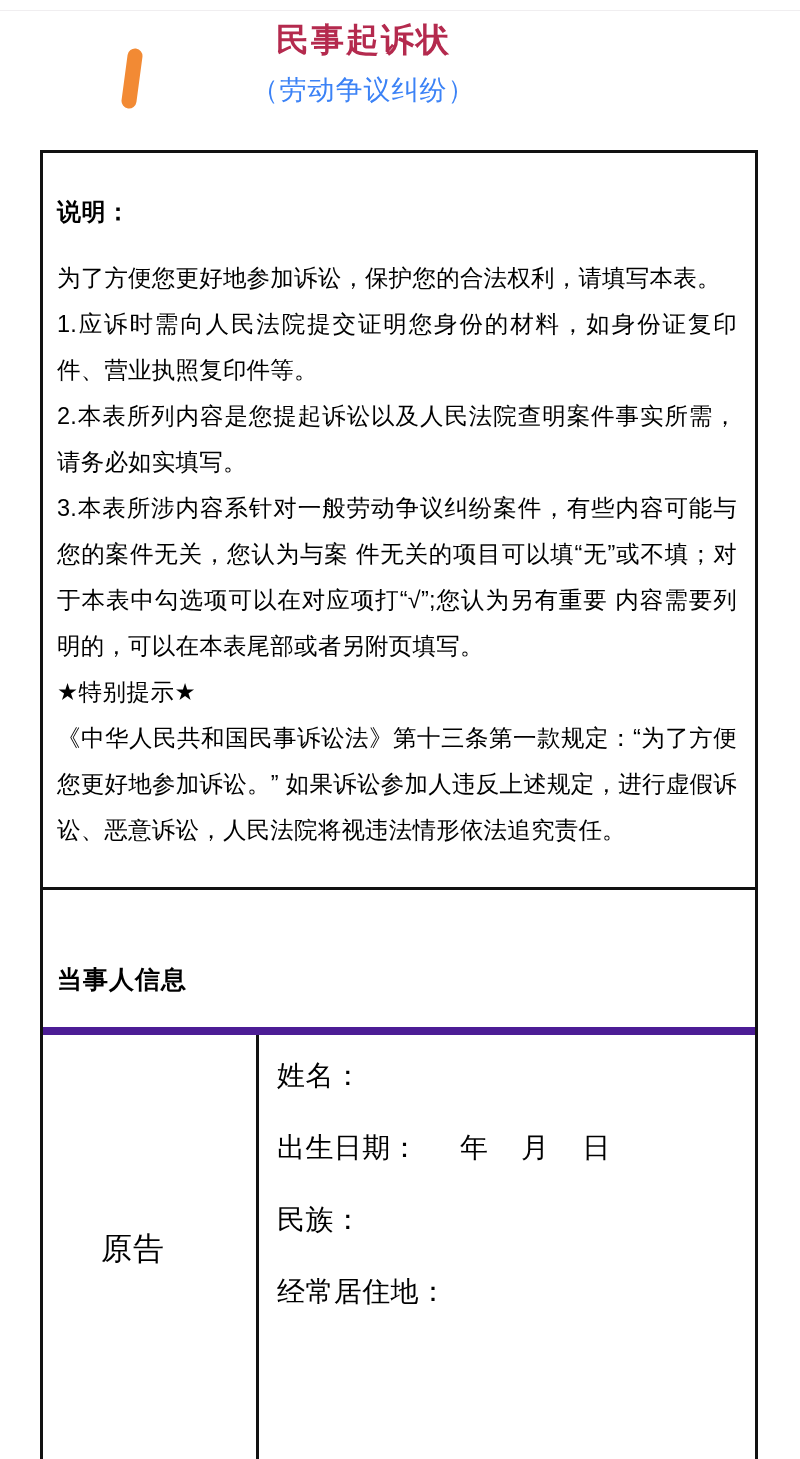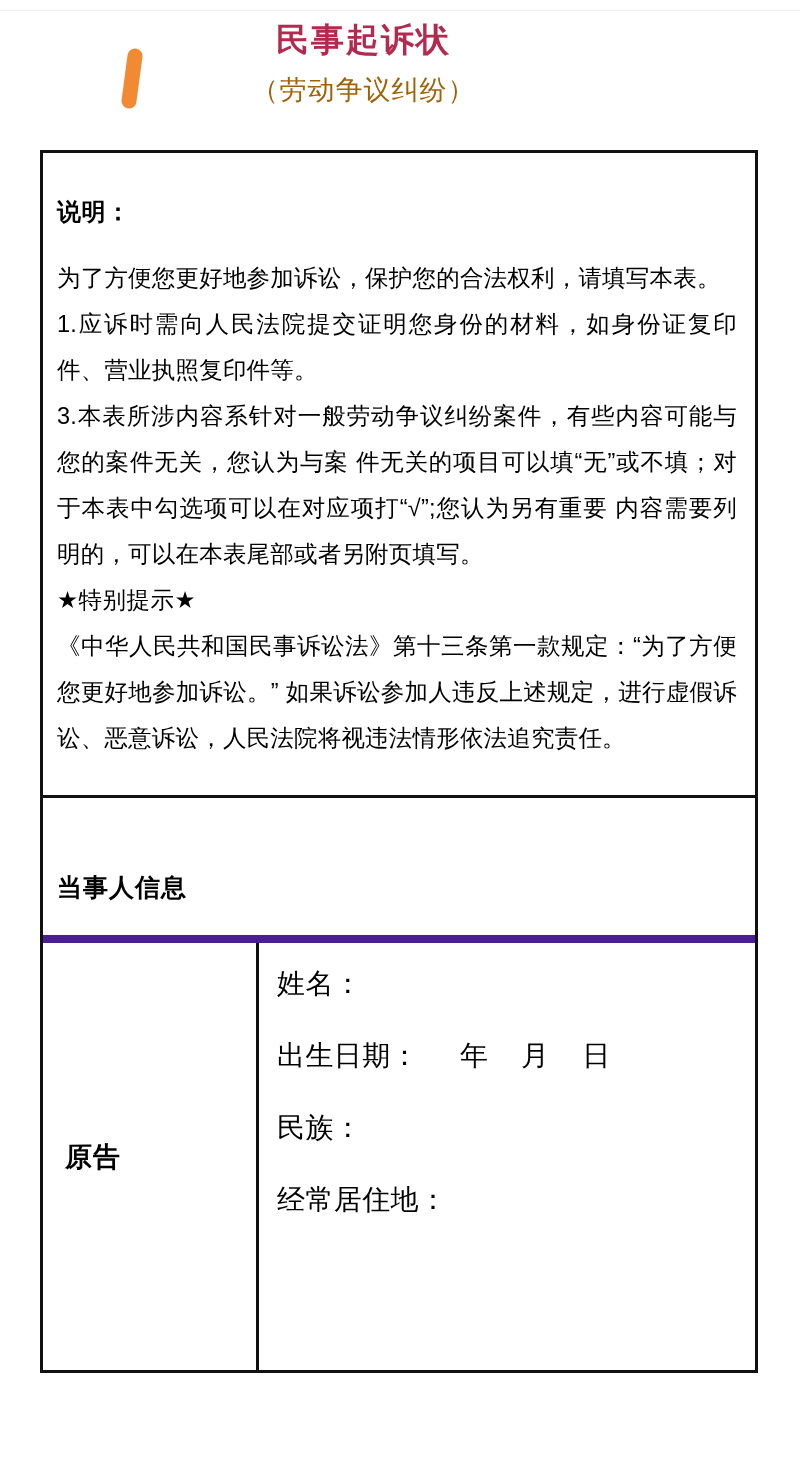--- a/index.html
+++ b/index.html
@@ -36,21 +36,21 @@
     font-size: 33px;
     font-weight: 700;
     color: #b42a4e;
     letter-spacing: 2px;
     line-height: 44px;
     margin: 0;
   }
   .doc-subtitle {
     font-size: 27px;
     font-weight: 400;
-    color: #a16207;
+    color: #3b82f6;
     line-height: 40px;
     margin: 8px 0 0 0;
     letter-spacing: 1px;
   }
 
   
   .orange-mark {
     position: absolute;
     top: 48px; left: 118px;
     width: 30px; height: 62px;
@@ -113,24 +113,25 @@
   }
   .party-label-cell {
     width: 216px;
     flex: 0 0 216px;
     border-right: 3px solid #111111;
     display: flex;
     align-items: center;
     padding-left: 22px;
   }
   .party-label {
-    font-size: 27px;
-    font-weight: 700;
+    font-size: 31px;
+    font-weight: 400;
     line-height: 34px;
     letter-spacing: 1px;
+    margin-left: 36px;
   }
   .party-fields-cell {
     flex: 1 1 auto;
     padding: 24px 14px 22px 18px;
   }
   .field-line {
     font-size: 28px;
     font-weight: 400;
     line-height: 34px;
     margin: 0 0 38px 0;
@@ -152,20 +153,21 @@
 <svg class="orange-mark" viewBox="0 0 30 62" xmlns="http://www.w3.org/2000/svg">
   <line x1="17" y1="8" x2="11" y2="53" stroke="#f28a34" stroke-width="15" stroke-linecap="round"></line>
 </svg>
 
 <div class="doc-table">
 
   <div class="notice-cell">
     <div class="notice-heading">说明：</div>
     <p class="notice-para">为了方便您更好地参加诉讼，保护您的合法权利，请填写本表。</p>
     <p class="notice-para">1.应诉时需向人民法院提交证明您身份的材料，如身份证复印件、营业执照复印件等。</p>
+    <p class="notice-para">2.本表所列内容是您提起诉讼以及人民法院查明案件事实所需，请务必如实填写。</p>
     <p class="notice-para">3.本表所涉内容系针对一般劳动争议纠纷案件，有些内容可能与您的案件无关，您认为与案 件无关的项目可以填“无”或不填；对于本表中勾选项可以在对应项打“√”;您认为另有重要  内容需要列明的，可以在本表尾部或者另附页填写。</p>
     <p class="notice-para tip">★特别提示★</p>
     <p class="notice-para citation">《中华人民共和国民事诉讼法》第十三条第一款规定：“为了方便您更好地参加诉讼。” 如果诉讼参加人违反上述规定，进行虚假诉讼、恶意诉讼，人民法院将视违法情形依法追究责任。</p>
   </div>
 
   <div class="section-cell">
     <div class="section-title">当事人信息</div>
   </div>
 
   <div class="party-row">

